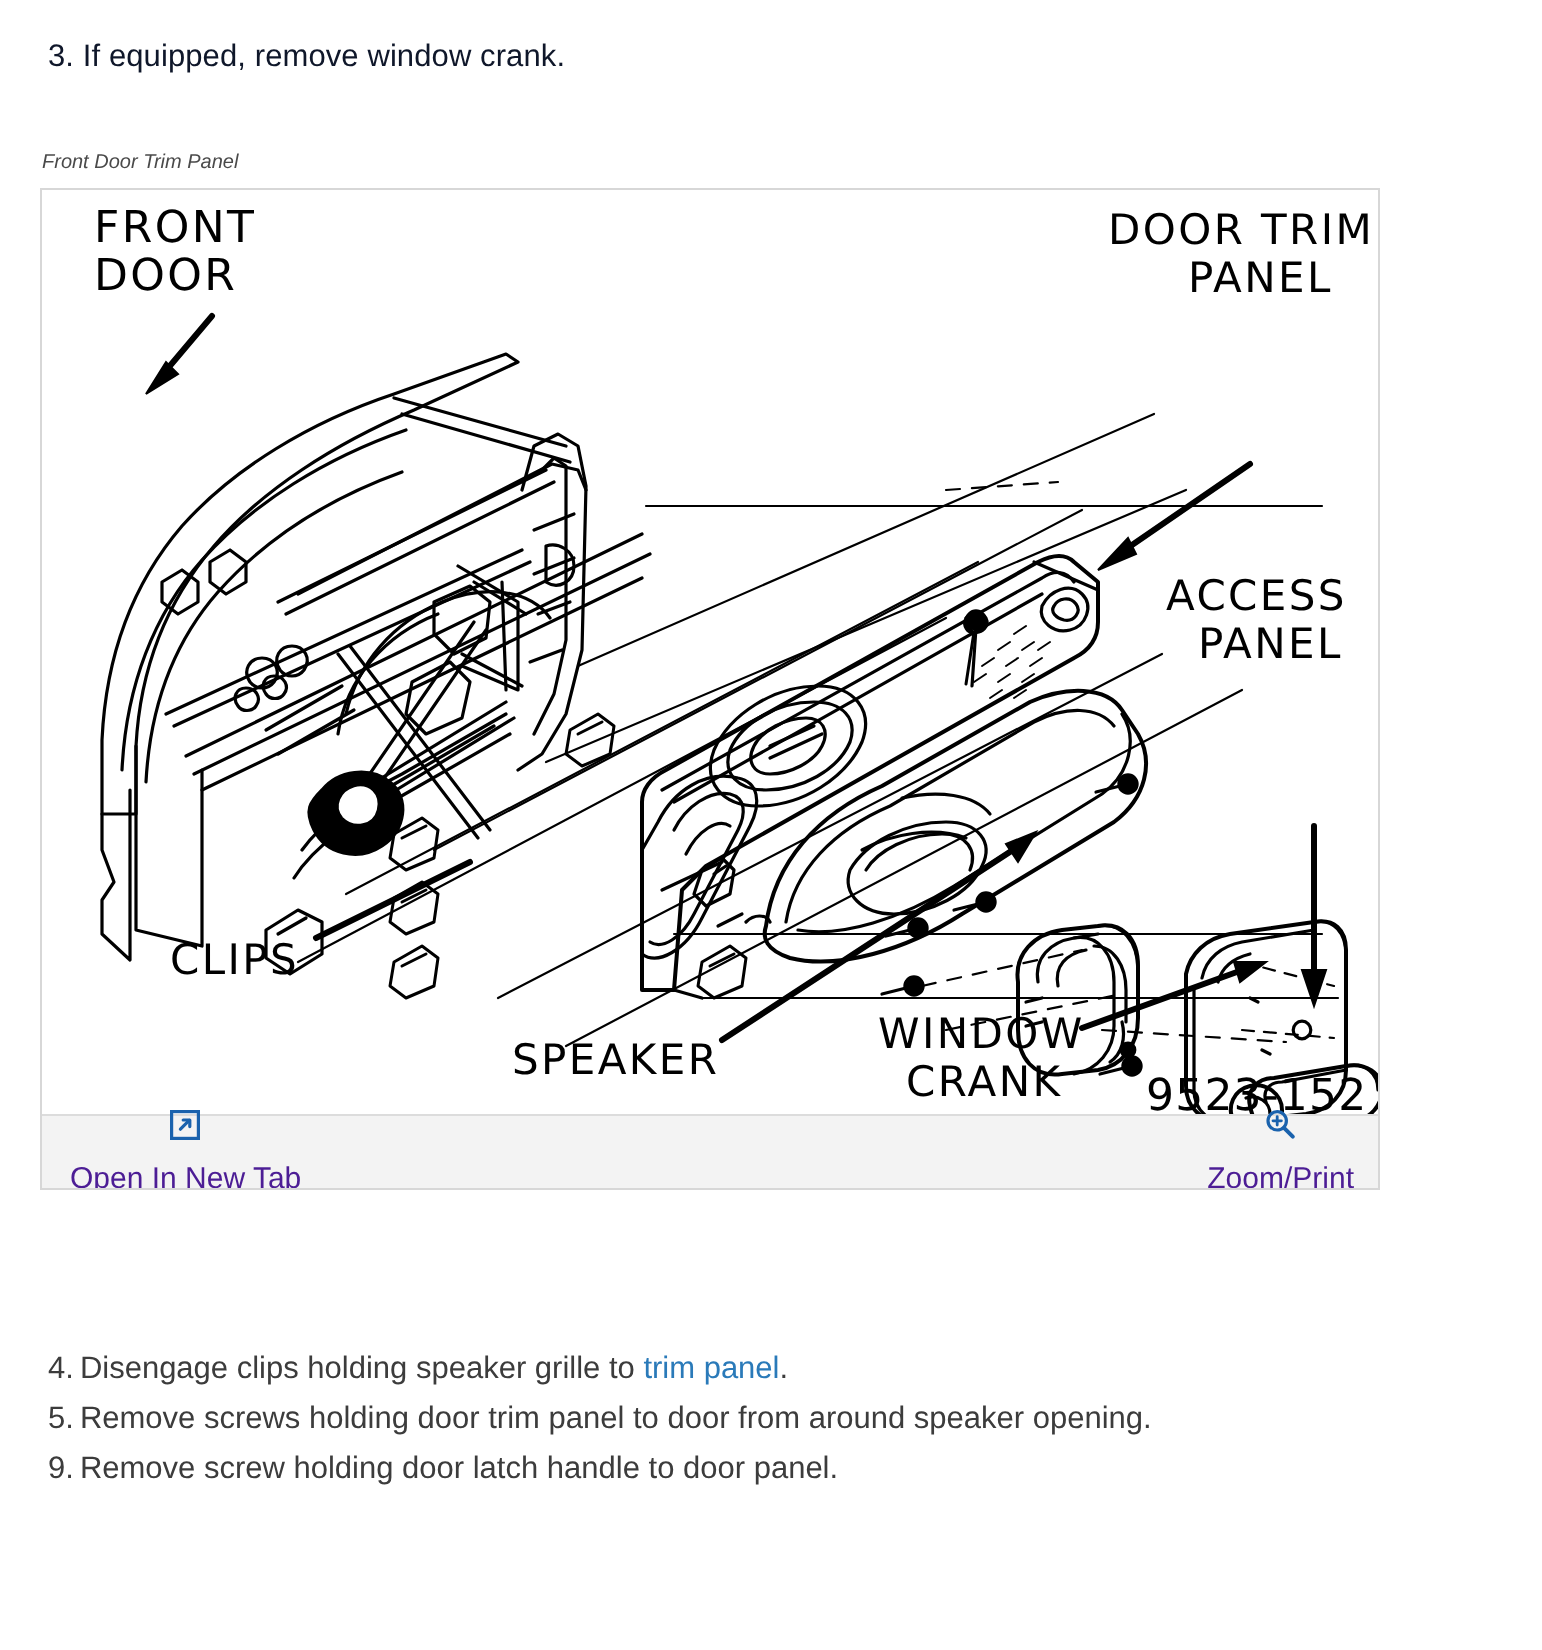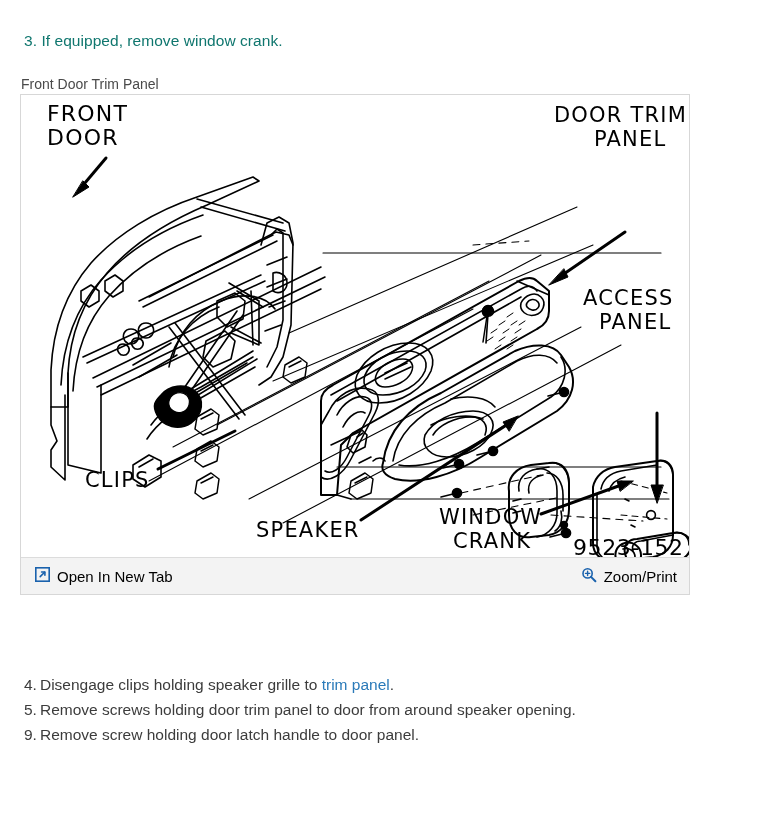--- a/index.html
+++ b/index.html
@@ -16,35 +16,36 @@
     position: relative;
     width: 771px;
     height: 825px;
     background: #ffffff;
   }
 
   
   .step-top {
     position: absolute;
     left: 24px;
-    top: 32px;
+    top: 20px;
     font-size: 15.5px;
-    color: #0f766e;
+    color: #0f172a;
     letter-spacing: 0.05px;
     white-space: nowrap;
   }
 
   
   .figure-caption {
     position: absolute;
     left: 21px;
     top: 76px;
-    font-size: 14px;
+    font-size: 10px;
     color: #4a4a4a;
     white-space: nowrap;
+    font-style: italic;
   }
 
   
   .image-card {
     position: absolute;
     left: 20px;
     top: 94px;
     width: 670px;
     height: 501px;
     border: 1px solid #d7d7d7;
@@ -72,25 +73,26 @@
     border-top: 1px solid #dcdcdc;
     display: flex;
     align-items: center;
     justify-content: space-between;
     padding: 0 12px 0 14px;
   }
   .tb-link {
     display: flex;
     align-items: center;
     gap: 7px;
-    color: #000000;
+    color: #4c1d95;
     font-size: 15px;
     cursor: pointer;
     text-decoration: none;
     white-space: nowrap;
+    flex-direction: column;
   }
   .tb-icon { display: block; flex: 0 0 auto; }
 
   
   .steps {
     position: absolute;
     left: 24px;
     top: 672px;
     width: 700px;
   }

